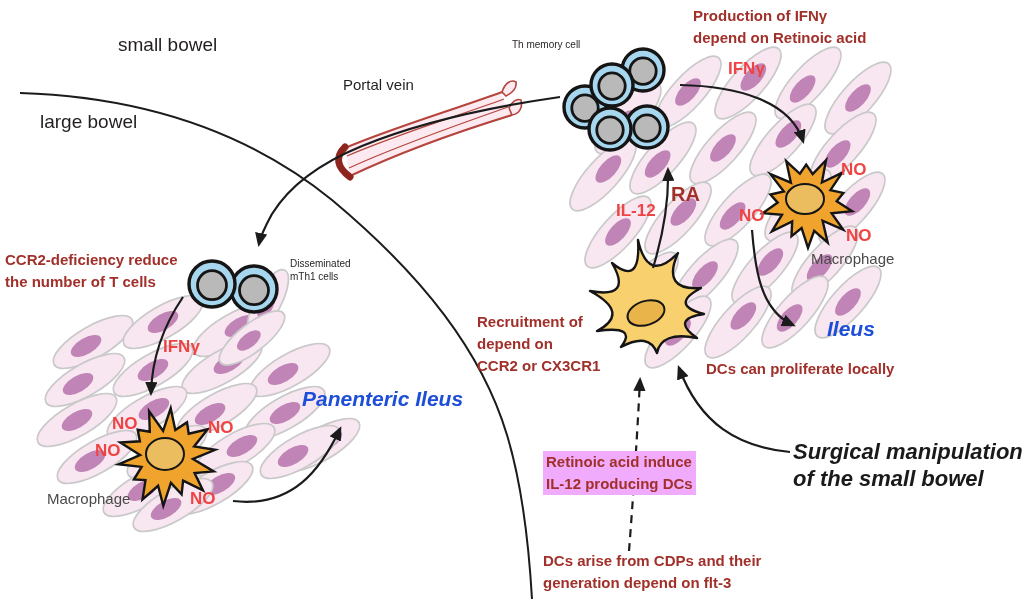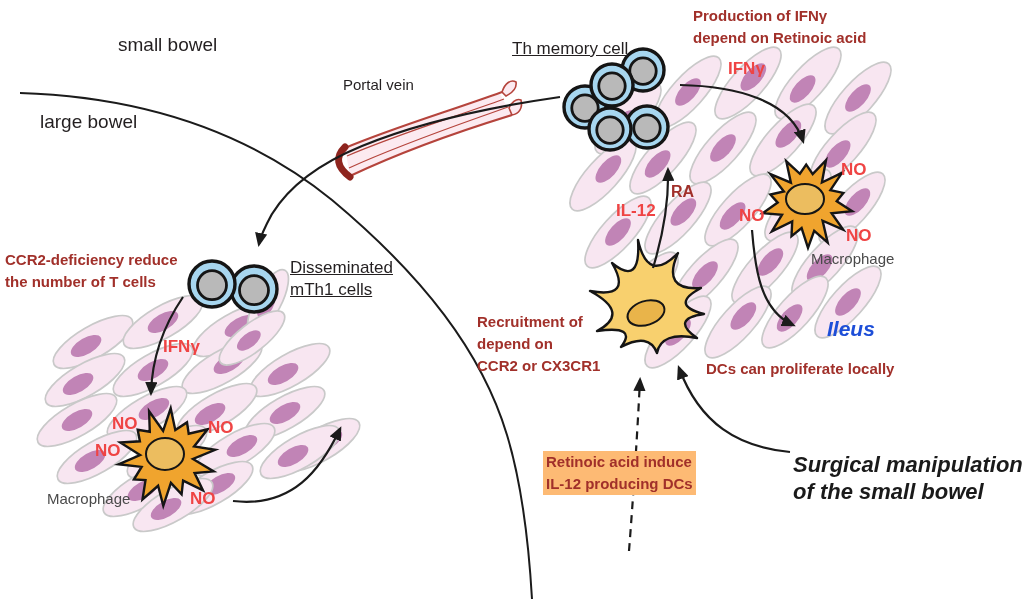--- a/index.html
+++ b/index.html
@@ -4,28 +4,28 @@
 <style>
   html,body{margin:0;padding:0;background:#fff;}
   .canvas{
     position:relative;width:1024px;height:599px;background:#fff;overflow:hidden;
     font-family:"Liberation Sans","DejaVu Sans",sans-serif;
   }
   svg.layer{position:absolute;left:0;top:0;}
   .lbl{position:absolute;white-space:pre-line;color:var(--ink);line-height:1.25;}
   .fs19{font-size:19px;}
   .fs15{font-size:15px;}
-  .fs13{font-size:17px;line-height:1.3;text-decoration:underline;}
+  .fs13{font-size:10px;line-height:1.3;}
   .note{font-size:15px;font-weight:bold;color:var(--red);line-height:1.47;}
   .bigbold{font-size:17px;font-weight:bold;color:#ef4444;}
-  .ra{font-size:16px;font-weight:bold;color:var(--red);}
+  .ra{font-size:20px;font-weight:bold;color:var(--red);}
   .gray15{font-size:15px;color:var(--gray);}
   .it21{font-size:21px;font-weight:bold;font-style:italic;color:#1d4ed8;}
   .it22{font-size:22px;font-weight:bold;font-style:italic;color:#1a1a1a;line-height:1.22;}
-  .onwhite{background:#fdba74;padding:0 3px;}
+  .onwhite{background:#f0abfc;padding:0 3px;}
   
   .muscle{fill:var(--muscle-fill);stroke:var(--muscle-stroke);stroke-width:1.7;}
   .nucleus{fill:var(--nucleus);}
   .ring{fill:var(--ring);stroke:#151515;stroke-width:3.4;}
   .core{fill:var(--core);stroke:#151515;stroke-width:2.8;}
   .mac{fill:var(--mac);stroke:#151515;stroke-width:2.4;}
   .macnuc{fill:var(--mac-nuc);stroke:#151515;stroke-width:2;}
   .dc{fill:var(--dc);stroke:#151515;stroke-width:2.4;stroke-linejoin:round;}
   .dcnuc{fill:var(--dc-nuc);stroke:#151515;stroke-width:2;}
   .arrow{fill:none;stroke:var(--arrow);stroke-width:2.2;}
@@ -315,34 +315,37 @@
 
   <div class="lbl note" style="left:693px;top:5px">Production of IFNγ
 depend on Retinoic acid</div>
   <div class="lbl note" style="left:5px;top:249px">CCR2-deficiency reduce
 the number of T cells</div>
   <div class="lbl note" style="left:477px;top:311px">Recruitment of
 depend on
 CCR2 or CX3CR1</div>
   <div class="lbl note onwhite" style="left:543px;top:451px">Retinoic acid induce
 IL-12 producing DCs</div>
+  <div class="lbl note" style="left:543px;top:550px">DCs arise from CDPs and their
+generation depend on flt-3</div>
   <div class="lbl note" style="left:706px;top:358px">DCs can proliferate locally</div>
 
   <div class="lbl bigbold" style="left:163px;top:336px">IFNγ</div>
   <div class="lbl bigbold" style="left:728px;top:58px">IFNγ</div>
   <div class="lbl bigbold" style="left:616px;top:200px">IL-12</div>
   <div class="lbl ra" style="left:671px;top:182px">RA</div>
 
   <div class="lbl bigbold" style="left:112px;top:413px">NO</div>
   <div class="lbl bigbold" style="left:95px;top:440px">NO</div>
   <div class="lbl bigbold" style="left:208px;top:417px">NO</div>
   <div class="lbl bigbold" style="left:190px;top:488px">NO</div>
   <div class="lbl bigbold" style="left:841px;top:159px">NO</div>
   <div class="lbl bigbold" style="left:739px;top:205px">NO</div>
   <div class="lbl bigbold" style="left:846px;top:225px">NO</div>
 
   <div class="lbl gray15" style="left:47px;top:490px">Macrophage</div>
   <div class="lbl gray15" style="left:811px;top:250px">Macrophage</div>
 
+  <div class="lbl it21" style="left:302px;top:386px">Panenteric Ileus</div>
   <div class="lbl it21" style="left:827px;top:316px">Ileus</div>
-  <div class="lbl it22" style="left:793px;top:452px">Surgical manipulation
+  <div class="lbl it22" style="left:793px;top:439px">Surgical manipulation
 of the small bowel</div>
 </div>
 
 </body></html>

